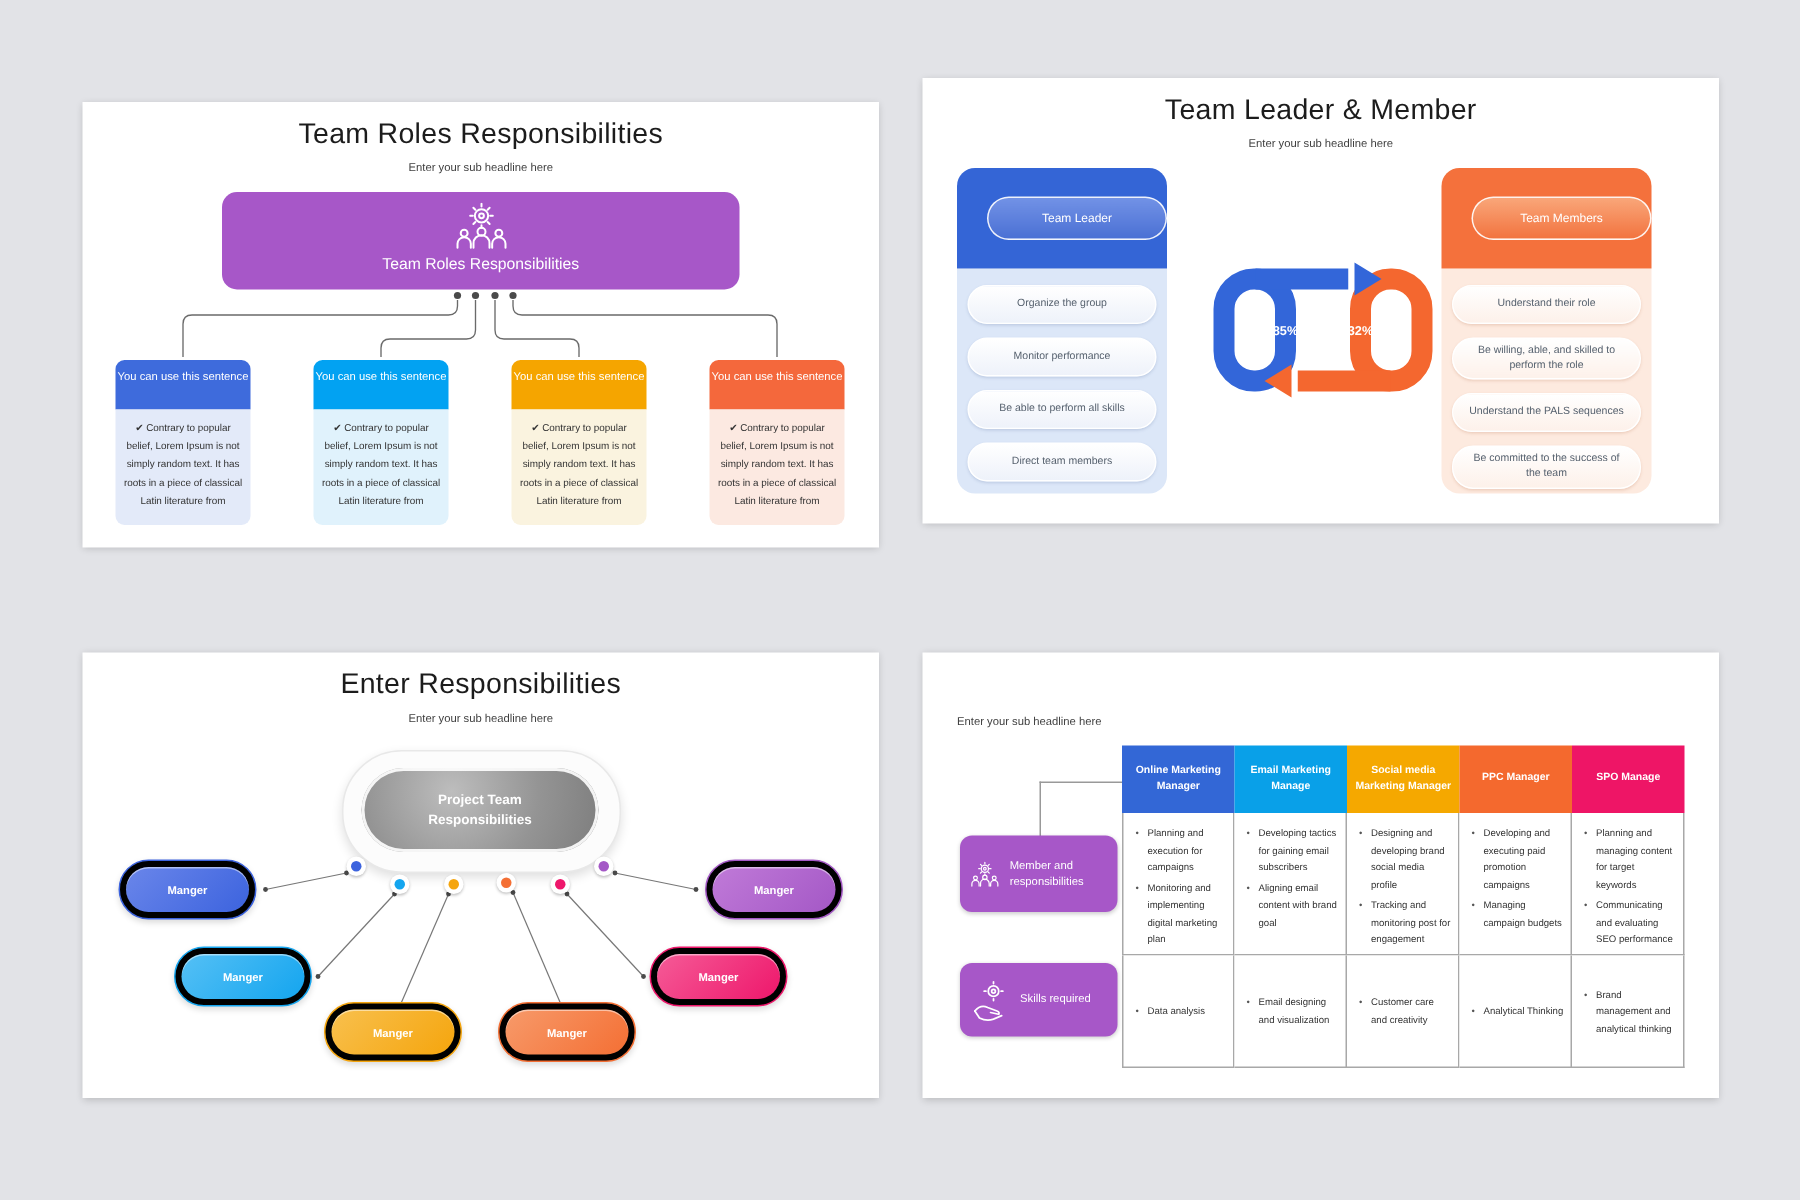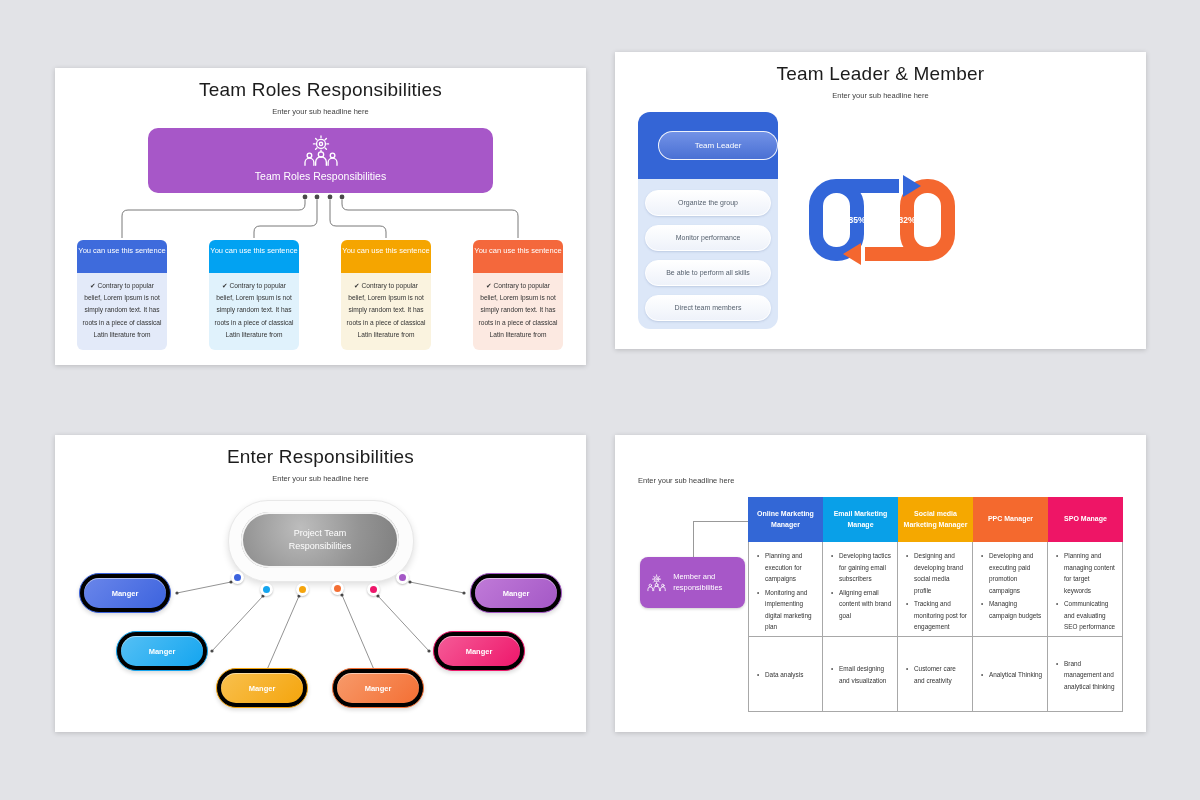--- a/index.html
+++ b/index.html
@@ -46,21 +46,21 @@
   .panel-r .item-pill{background:linear-gradient(180deg,#ffffff,#fdf1ea);box-shadow:0 1px 2px rgba(200,140,110,.3)}
   .s2-arrows{position:absolute;left:192px;top:120px}
 
   
   .s3-connect{position:absolute;left:0;top:0;z-index:1}
   .s3-outer{position:absolute;left:173px;top:65px;width:184px;height:80px;border-radius:40px;background:#fcfcfc;
             border:1px solid #e8e8e8;box-shadow:0 3px 7px rgba(0,0,0,.13);z-index:2}
   .s3-inner{position:absolute;left:186px;top:77px;width:158px;height:56px;border-radius:28px;
             background:radial-gradient(circle at 38% 28%,#bdbdbd,#949494 55%,#7d7d7d);
             box-shadow:inset 0 0 0 2px rgba(255,255,255,.9);display:flex;align-items:center;justify-content:center;
-            text-align:center;color:#fff;font-size:9px;font-weight:normal;line-height:1.5;z-index:3}
+            text-align:center;color:#fff;font-size:9px;font-weight:bold;line-height:1.5;z-index:3}
   .s3-inner span{width:90px}
   .node{position:absolute;width:13px;height:13px;border-radius:50%;background:#fff;box-shadow:0 1px 2px rgba(0,0,0,.25);z-index:4}
   .node i{position:absolute;left:3px;top:3px;width:7px;height:7px;border-radius:50%}
   .mpill{position:absolute;width:92px;height:40px;border-radius:21px;background:#000000;box-sizing:border-box;
          box-shadow:0 2px 4px rgba(0,0,0,.15);z-index:2;padding:4px}
   .mpill .fill{width:100%;height:100%;border-radius:16px;display:flex;align-items:center;justify-content:center;
                color:#fff;font-size:7.5px;font-weight:bold;box-shadow:inset 0 1px 0 rgba(255,255,255,.5)}
   .mp0{left:24px;top:138px;border:1px solid #3c63de}.mp0 .fill{background:linear-gradient(135deg,#6a86ea,#3c63de)}
   .mp1{left:61px;top:196px;border:1px solid #14a5ef}.mp1 .fill{background:linear-gradient(135deg,#55c0f5,#14a5ef)}
   .mp2{left:161px;top:233px;border:1px solid #f5a50d}.mp2 .fill{background:linear-gradient(135deg,#f8c04e,#f5a50d)}
@@ -167,20 +167,31 @@
       <path d="M30,14 H92" stroke="#3366D9" stroke-width="14" fill="none"></path>
       <path d="M93.5,5 V23" stroke="#ffffff" stroke-width="3"></path>
       <polygon points="96,3 96,25 114,14" fill="#3366D9"></polygon>
       <path d="M120,82 H58" stroke="#F4672F" stroke-width="14" fill="none"></path>
       <path d="M56.5,73 V91" stroke="#ffffff" stroke-width="3"></path>
       <polygon points="54,71 54,93 36,82" fill="#F4672F"></polygon>
       <text x="50" y="51" text-anchor="middle" font-size="8.5" font-weight="bold" fill="#ffffff">85%</text>
       <text x="100" y="51" text-anchor="middle" font-size="8.5" font-weight="bold" fill="#ffffff">32%</text>
     </svg>
 
+    <div class="panel panel-r">
+      <div class="panel-head">
+        <div class="head-pill">Team Members</div>
+      </div>
+      <div class="panel-body">
+        <div class="item-pill">Understand their role</div>
+        <div class="item-pill">Be willing, able, and skilled to perform the role</div>
+        <div class="item-pill">Understand the PALS sequences</div>
+        <div class="item-pill">Be committed to the success of the team</div>
+      </div>
+    </div>
   </div>
 
   <div class="slide" id="slide3">
     <div class="stitle">Enter Responsibilities</div>
     <div class="ssub">Enter your sub headline here</div>
 
     <svg class="s3-connect" width="531" height="297">
       <g stroke="#777" stroke-width="0.8" fill="none">
         <path d="M176,147 L122,158"></path>
         <path d="M355,147 L409,158"></path>
@@ -264,20 +275,32 @@
             <path d="M4,34 v-3 a5,5 0 0 1 10,0 v3"></path>
           <circle cx="22" cy="22" r="3"></circle>
             <path d="M16,34 v-3.5 a6,6 0 0 1 12,0 V34"></path>
           <circle cx="35" cy="23" r="2.6"></circle>
             <path d="M30,34 v-3 a5,5 0 0 1 10,0 v3"></path>
         </g>
       </svg>
       <span>Member and responsibilities</span>
     </div>
 
+    <div class="rowlabel rl1">
+      <svg width="28" height="28" viewBox="0 0 36 36">
+        <g stroke="#fff" fill="none" stroke-width="1.5" stroke-linecap="round">
+          <circle cx="21" cy="10" r="4.5"></circle>
+            <circle cx="21" cy="10" r="1.6"></circle>
+          <path d="M21,3.5 v-1.5 M21,16.5 v1.5 M14.5,10 h-1.5 M27.5,10 h1.5"></path>
+          <path d="M5,27 q5,-6 11,-3 l8,3 q2.5,1 1.5,2.8 l-7,-1.5"></path>
+          <path d="M5,27 l4,6 q6,3 12,1 l7,-3"></path>
+        </g>
+      </svg>
+      <span>Skills required</span>
+    </div>
 
     <div class="s4-table">
       <div class="hcell hc0">Online Marketing Manager</div>
       <div class="hcell hc1">Email Marketing Manage</div>
       <div class="hcell hc2">Social media Marketing Manager</div>
       <div class="hcell hc3">PPC Manager</div>
       <div class="hcell hc4">SPO Manage</div>
 
       <div class="cell first">
         <ul>

